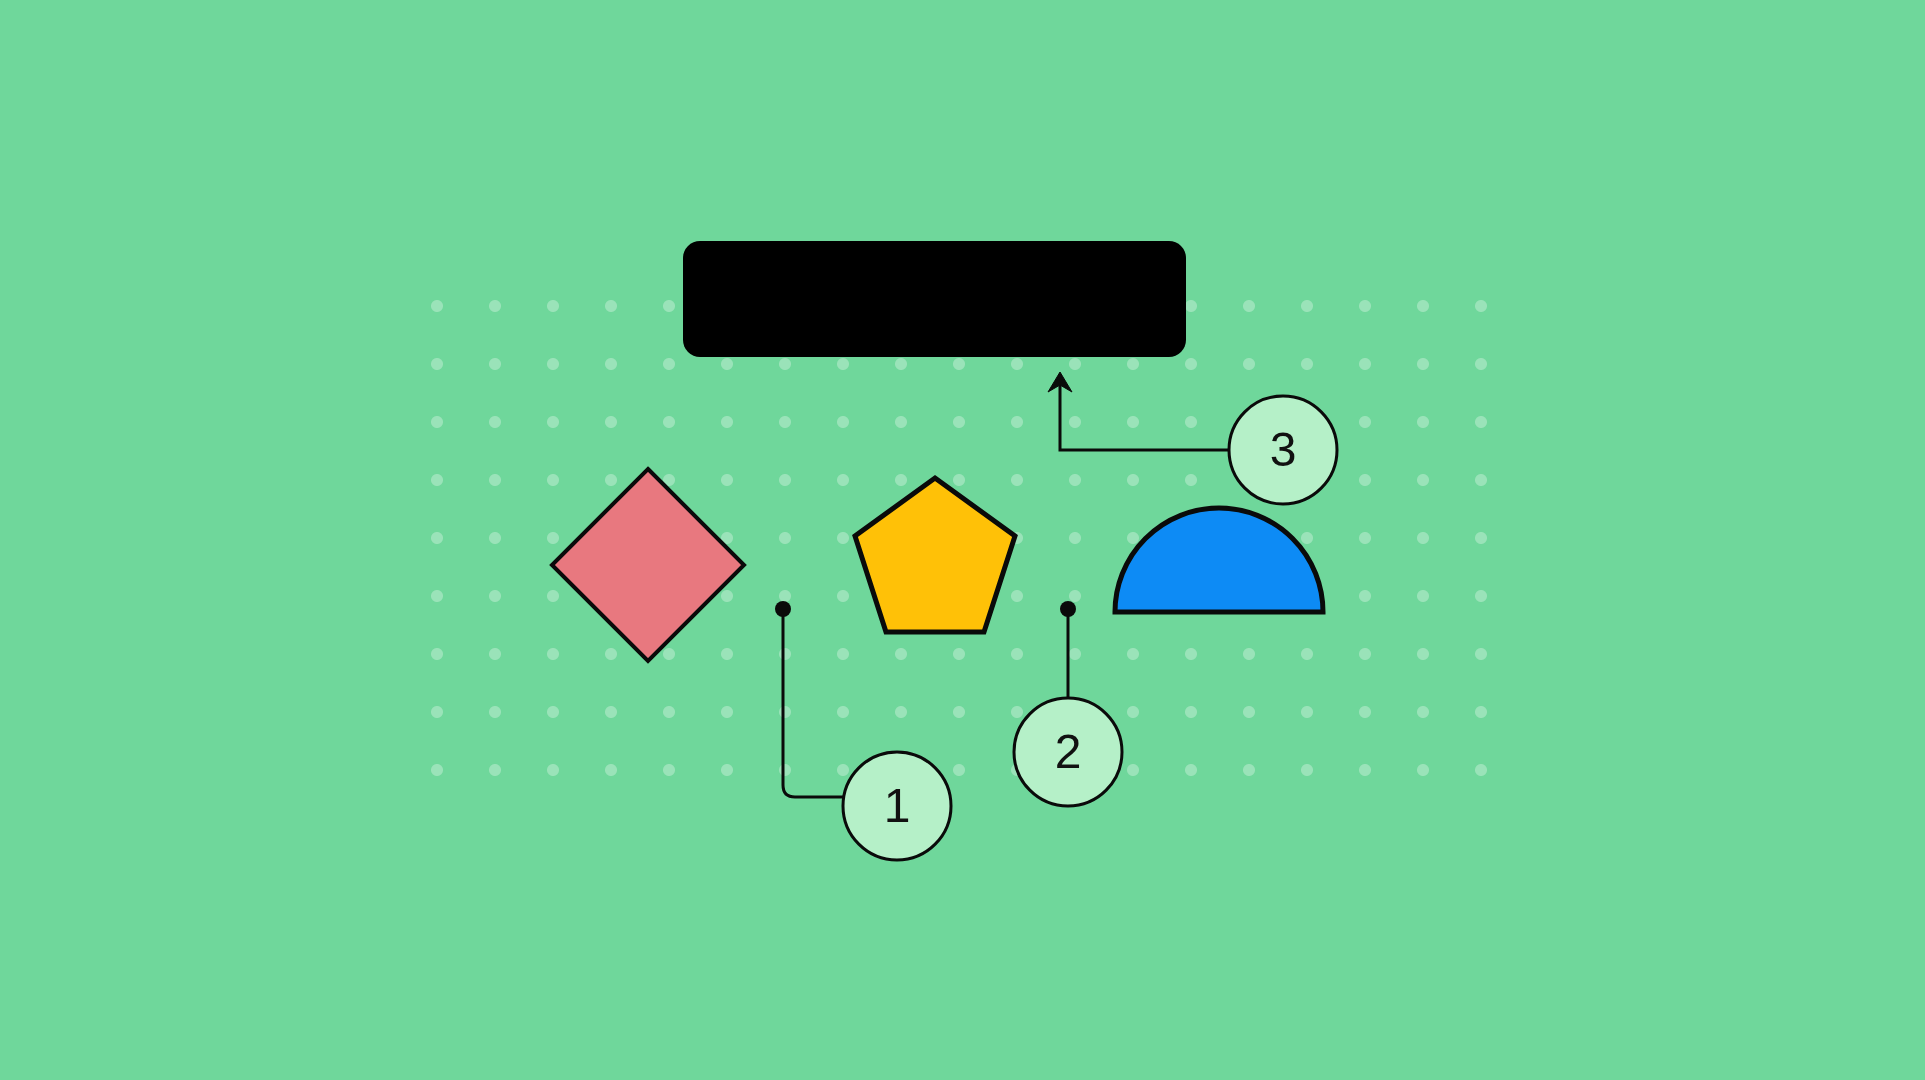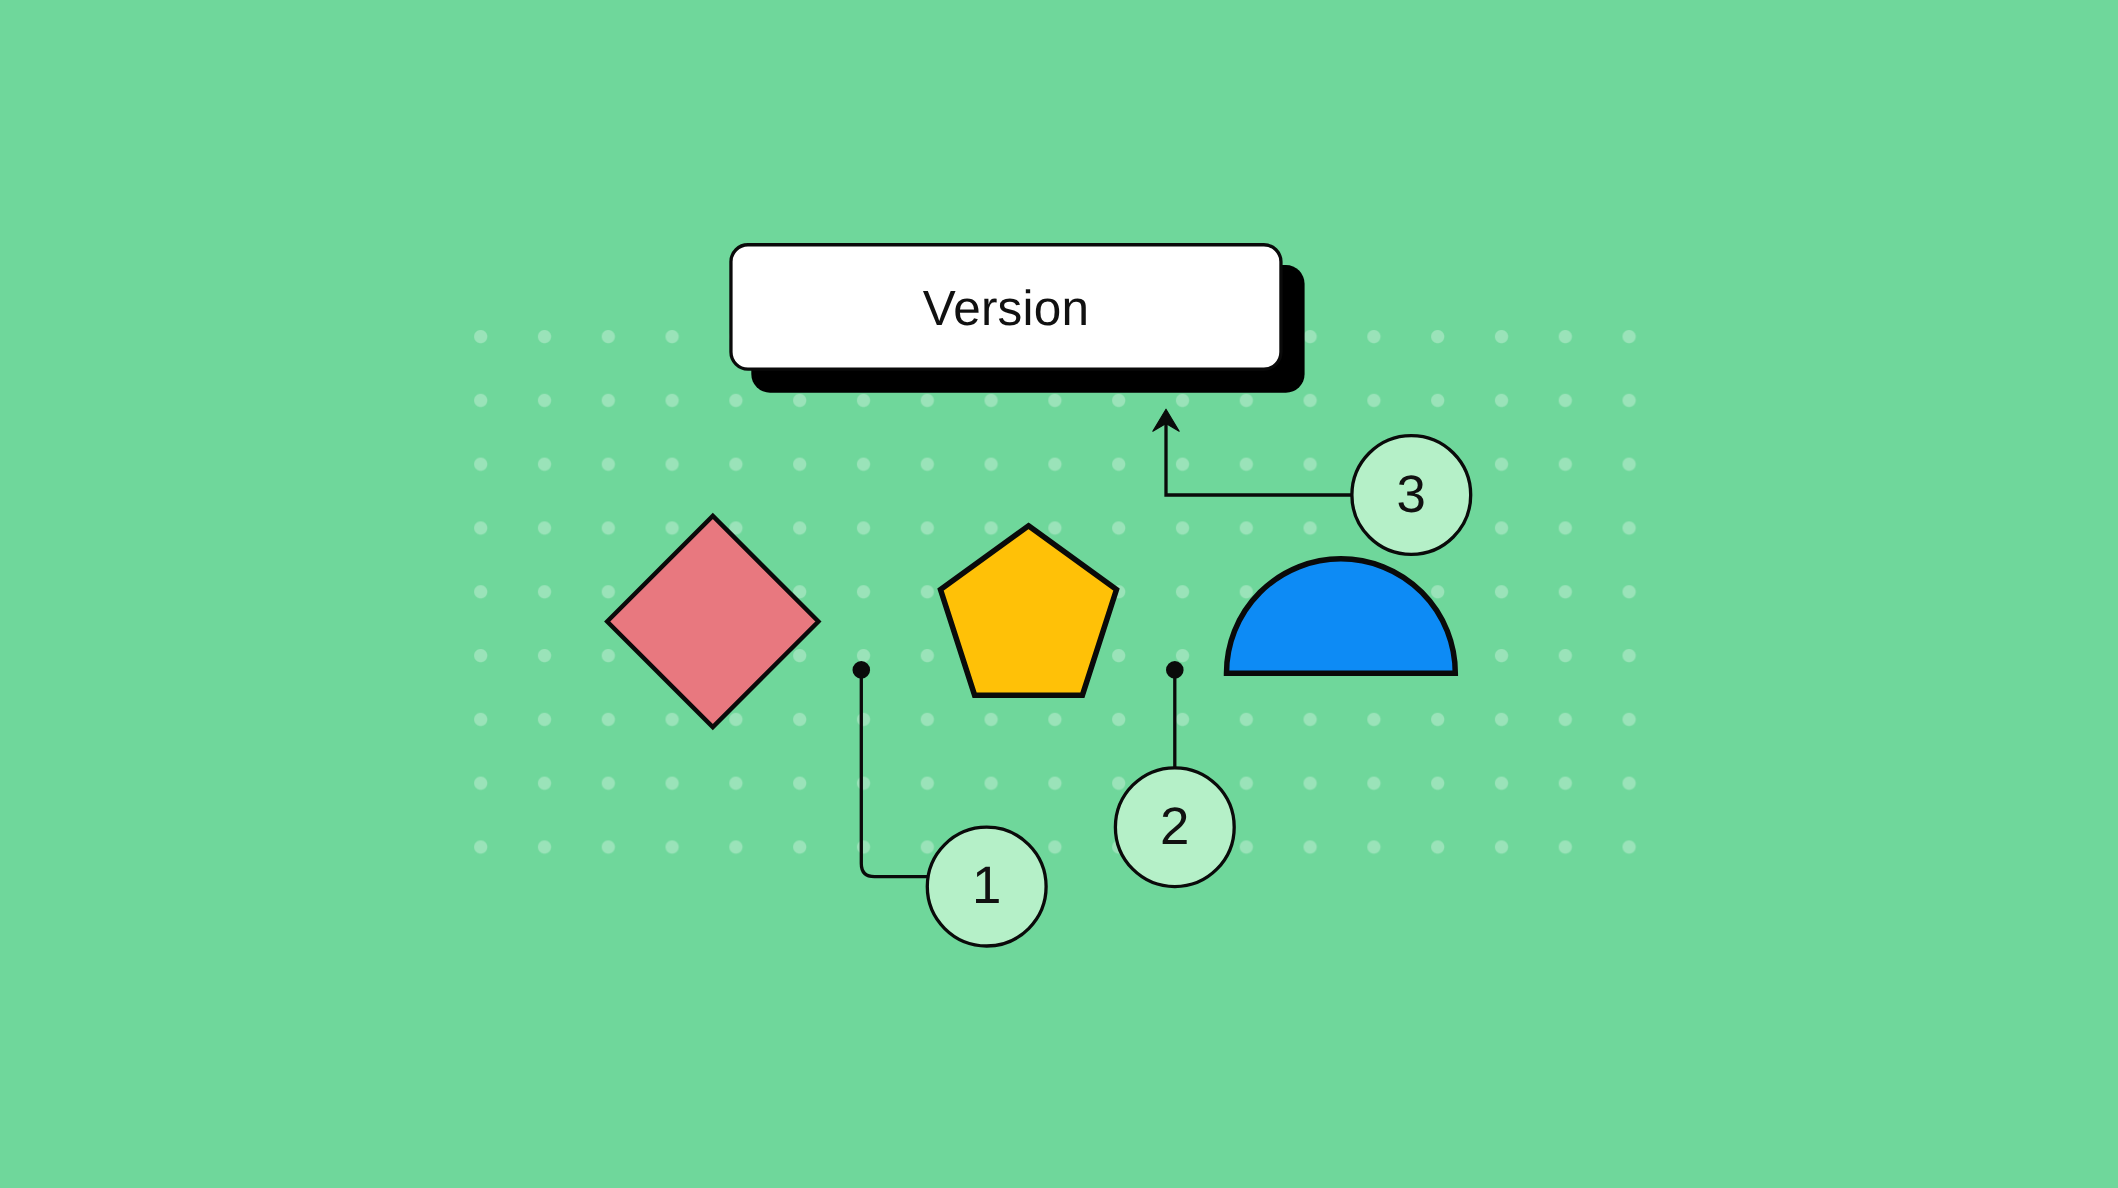--- a/index.html
+++ b/index.html
@@ -109,21 +109,18 @@
     <polygon points="935,478 1015,536 984,632 886,632 855,536" fill="#FFC107" stroke="#0A0A0A" stroke-width="5" stroke-linejoin="miter"></polygon>
 
     <path d="M 1115 612 A 104 104 0 0 1 1323 612 Z" fill="#0D8BF5" stroke="#0A0A0A" stroke-width="5" stroke-linejoin="miter"></path>
 
     <circle cx="897" cy="806" r="54" fill="#B5F0C8" stroke="#0A0A0A" stroke-width="3"></circle>
     <circle cx="1068" cy="752" r="54" fill="#B5F0C8" stroke="#0A0A0A" stroke-width="3"></circle>
     <circle cx="1283" cy="450" r="54" fill="#B5F0C8" stroke="#0A0A0A" stroke-width="3"></circle>
   </svg>
 
   <div class="card" id="version-card-shadow"></div>
-  <div class="card" id="version-card">
-    <span id="version-card-label">Version</span>
-  </div>
 
   <div class="marker-label" id="marker-label-1">1</div>
   <div class="marker-label" id="marker-label-2">2</div>
   <div class="marker-label" id="marker-label-3">3</div>
 
 </div>
 
 </body></html>

